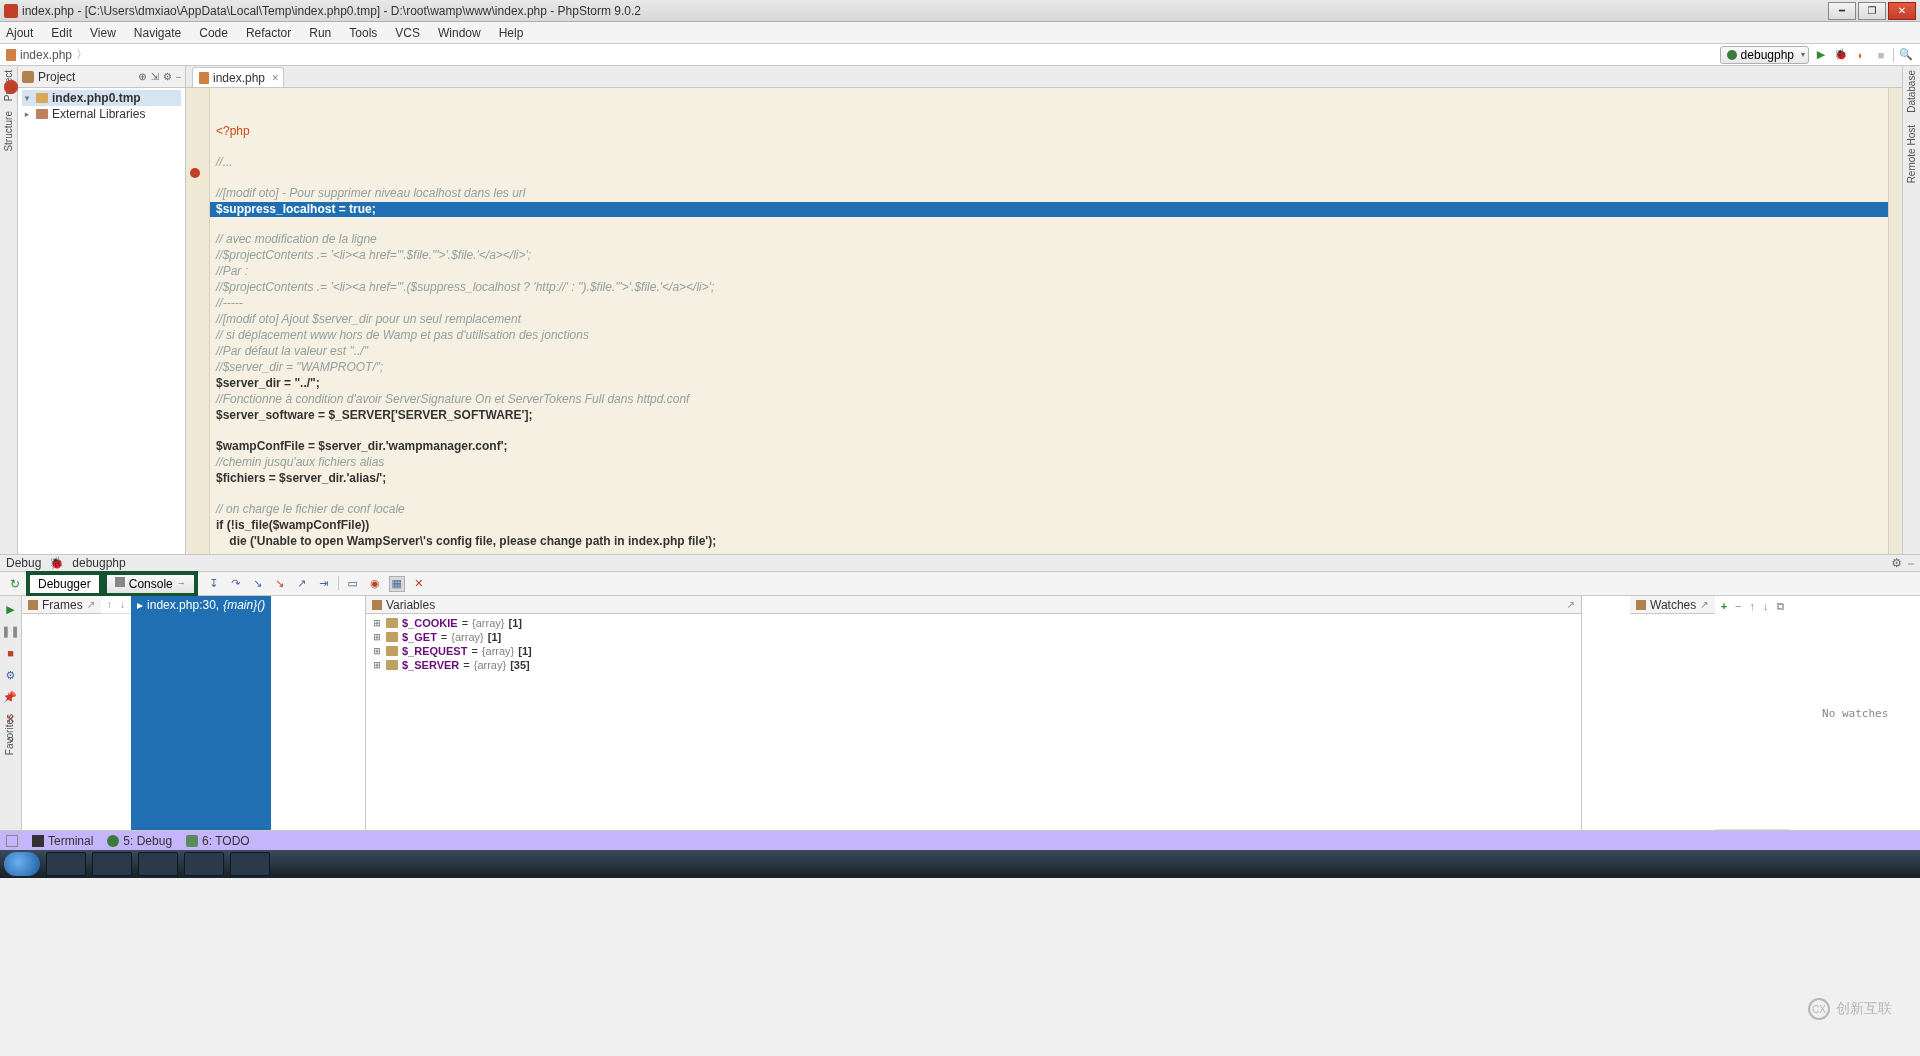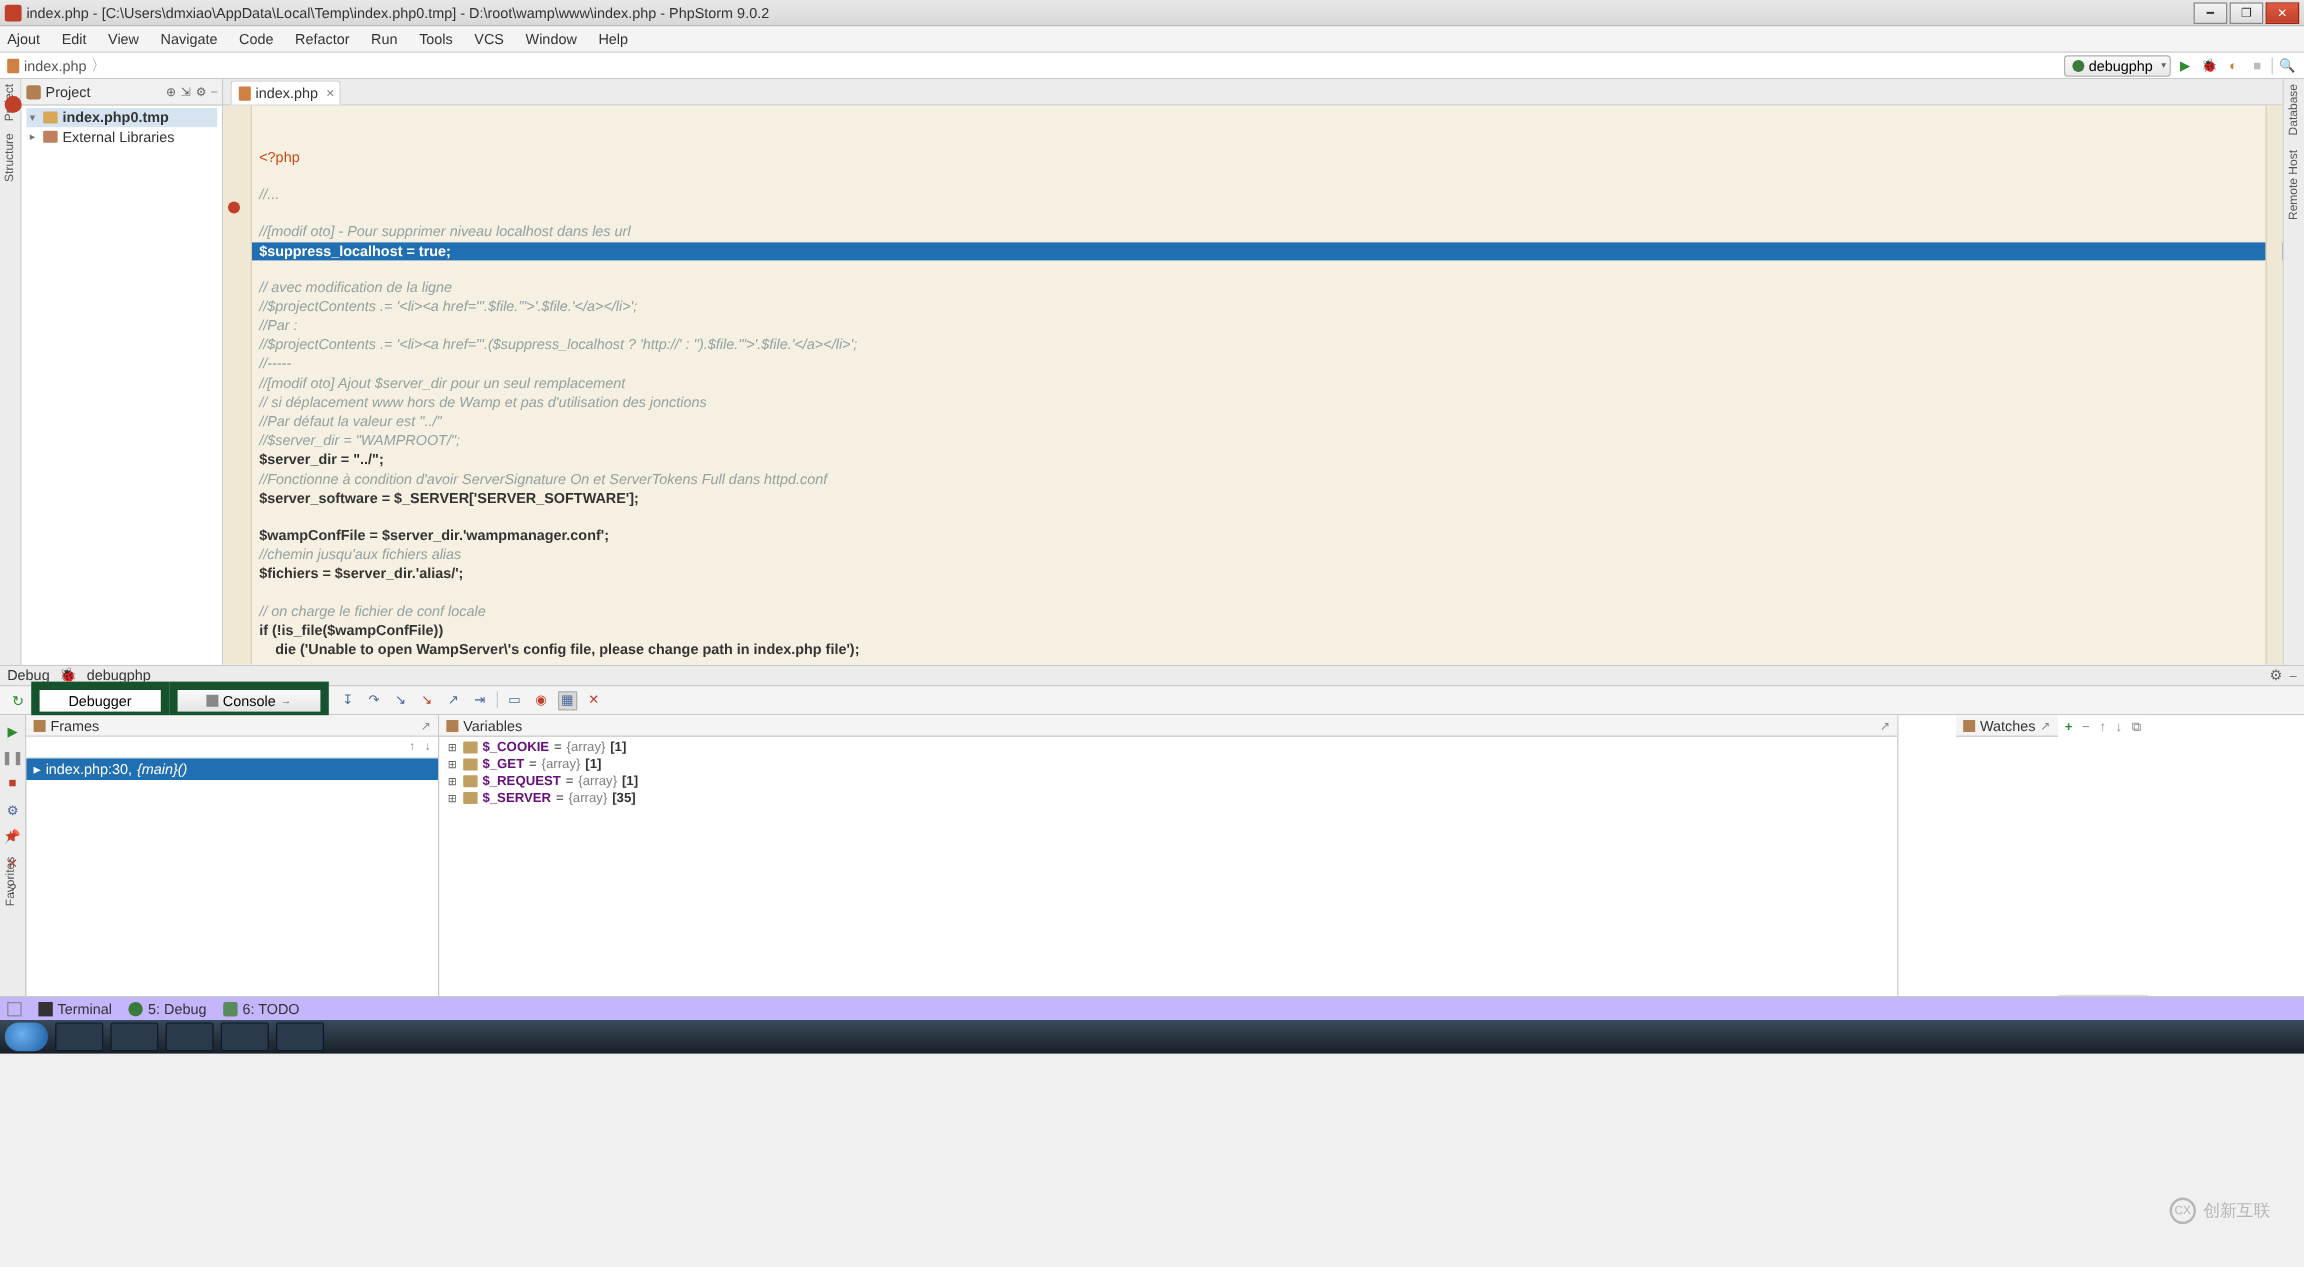--- a/index.html
+++ b/index.html
@@ -72,38 +72,38 @@
   .scroll-strip { width:14px; background:#eee8d5; border-left:1px solid #d8d0b8; }
 
   
   .dbg-head { height:18px; background:#ececec; border-top:1px solid #c8c8c8; border-bottom:1px solid #c8c8c8; display:flex; align-items:center; padding:0 6px; gap:8px; color:#333; }
   .dbg-head .bug { color:#3a7a3a; }
   .dbg-head .gear  { margin-left:auto; display:flex; gap:6px; color:#666; }
 
   .dbg-toolbar { height:24px; background:#f4f4f4; border-bottom:1px solid #c8c8c8; display:flex; align-items:center; padding:0 4px; }
   .dbg-toolbar .left-col { width:22px; display:flex; justify-content:center; }
   .dbg-tabs { display:flex; gap:0; }
-  .dbg-tab { border:7px solid #14532d; background:linear-gradient(#fafafa,#e4e4e4); padding:2px 24px; display:flex; align-items:center; gap:4px; }
+  .dbg-tab { border:4px solid #14532d; background:linear-gradient(#fafafa,#e4e4e4); padding:2px 8px; display:flex; gap:4px; }
   .dbg-tab.active { background:#fff; }
   .dbg-tab .pin { font-size:9px; color:#666; }
   .dbg-tool-icons { display:flex; gap:6px; margin-left:8px; }
   .dbg-tool-icons .ti { width:16px; height:16px; display:flex; align-items:center; justify-content:center; font-size:11px; color:#4a6a9a; }
 
   .dbg-body { display:flex; height:234px; background:#fff; }
   .dbg-rail { width:22px; background:#ececec; border-right:1px solid #c8c8c8; display:flex; flex-direction:column; align-items:center; gap:8px; padding-top:6px; }
   .dbg-rail .ri { width:14px; height:14px; font-size:11px; display:flex; align-items:center; justify-content:center; }
   .dbg-rail .ri.run   { color:#2e8b2e; }
   .dbg-rail .ri.pause { color:#888; }
   .dbg-rail .ri.stop  { color:#c0402a; }
   .dbg-rail .ri.bp    { color:#c0402a; }
   .dbg-rail .ri.gear  { color:#4a6a9a; }
   .dbg-rail .ri.help  { color:#555; }
   .dbg-rail .ri.pin   { color:#c07030; }
 
-  .frames-pane { width:344px; border-right:1px solid #c8c8c8; display:flex; flex-direction:column; }
+  .frames-pane { width:344px; border-right:1px solid #c8c8c8; display:flex; flex-direction:row; }
   .pane-head { height:18px; border-bottom:1px solid #c8c8c8; background:#f4f4f4; display:flex; align-items:center; padding:0 6px; gap:4px; }
   .pane-head .title { color:#333; }
   .pane-head .ph-tools { margin-left:auto; display:flex; gap:6px; color:#888; font-size:10px; }
   .frame-row { background:#1f6fb2; color:#fff; padding:2px 6px; display:flex; gap:4px; }
   .frame-row .em { font-style:italic; }
   .frame-sub { height:18px; background:#fff; border-bottom:1px solid #e0e0e0; display:flex; align-items:center; justify-content:flex-end; padding:0 6px; gap:8px; color:#888; font-size:10px; }
 
   .vars-pane { flex:1; border-right:1px solid #c8c8c8; display:flex; flex-direction:column; }
   .var-list { padding:2px 6px; font-family: Consolas, monospace; font-size:11px; color:#333; }
   .var-row { display:flex; align-items:center; gap:4px; padding:1px 0; }
@@ -386,20 +386,21 @@
           <span>↗</span>
         </div>
     </div>
     <div class="watch-tools">
       <span class="plus">+</span>
       <span>−</span>
       <span>↑</span>
       <span>↓</span>
       <span>⧉</span>
     </div>
+    <div class="watch-body">No watches</div>
   </div>
 </div>
 
 <div class="left-fav">
   <span style="color:#c0402a;">★</span>
   <span class="rail-lbl2">Favorites</span>
 </div>
 
 <div class="wm">
   <span class="logo">CX</span>

